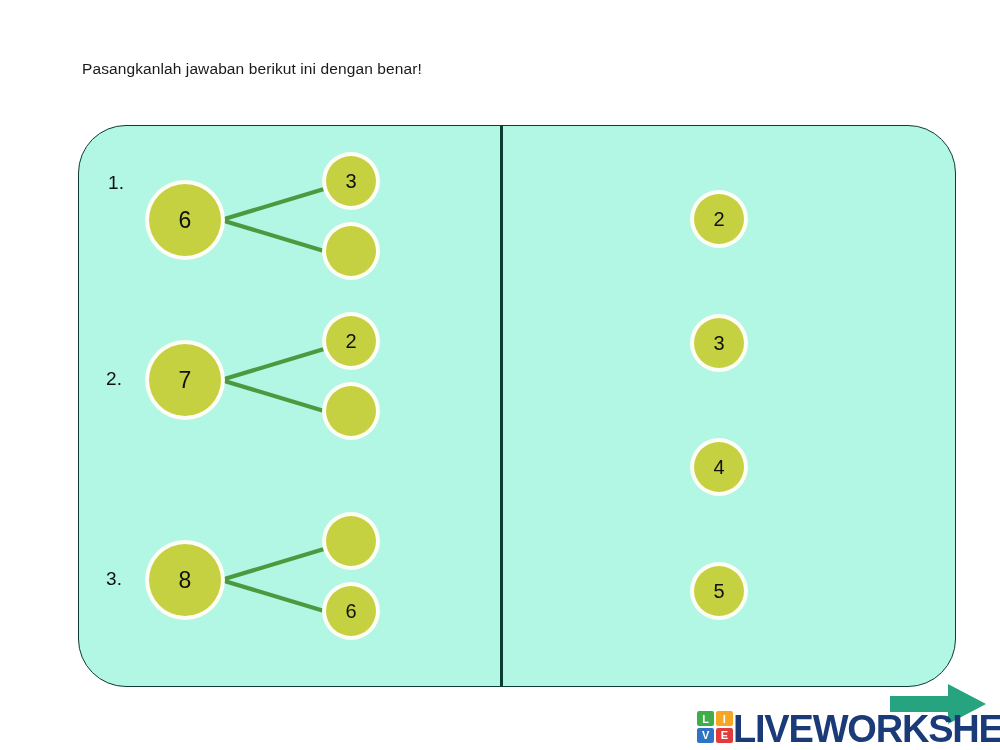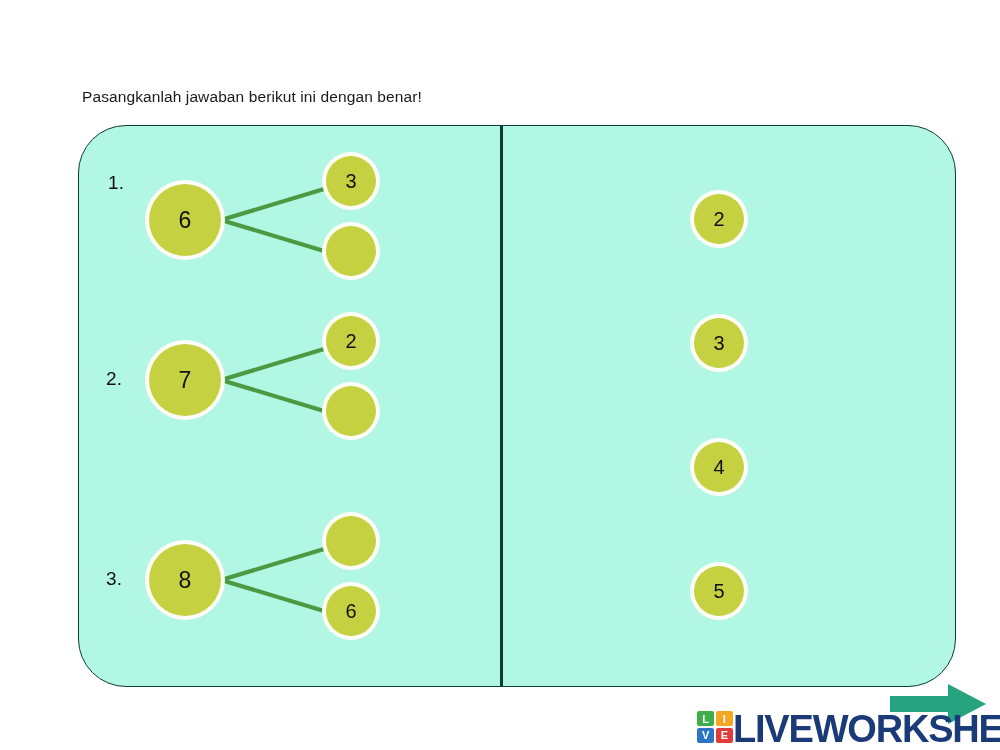--- a/index.html
+++ b/index.html
@@ -21,21 +21,20 @@
     height: 750px;
   }
   #instruction {
     position: absolute;
     left: 82px;
     top: 60px;
     font-size: 15.5px;
     color: #1a1a1a;
     letter-spacing: 0.1px;
     white-space: nowrap;
-    margin-top: 28px;
   }
   #panel {
     position: absolute;
     left: 78px;
     top: 125px;
     width: 878px;
     height: 562px;
     background: #b2f7e4;
     border: 1.6px solid #0d3b35;
     border-radius: 48px;

